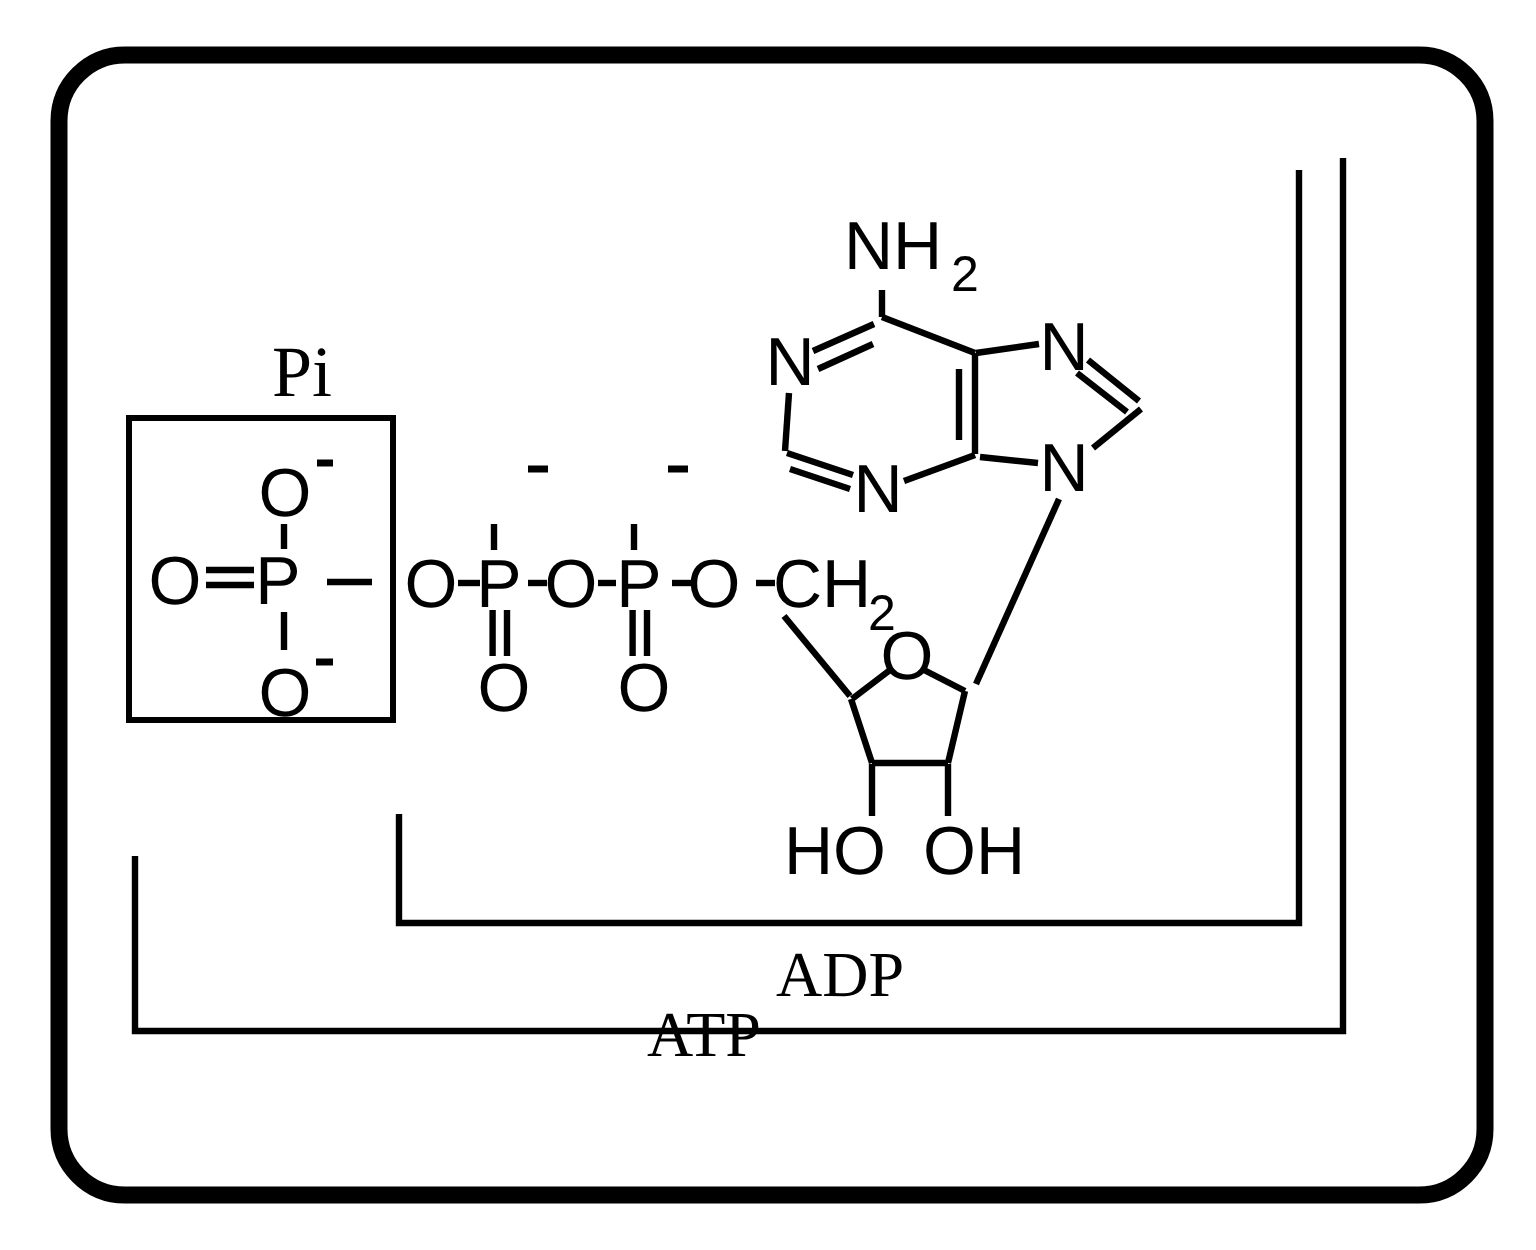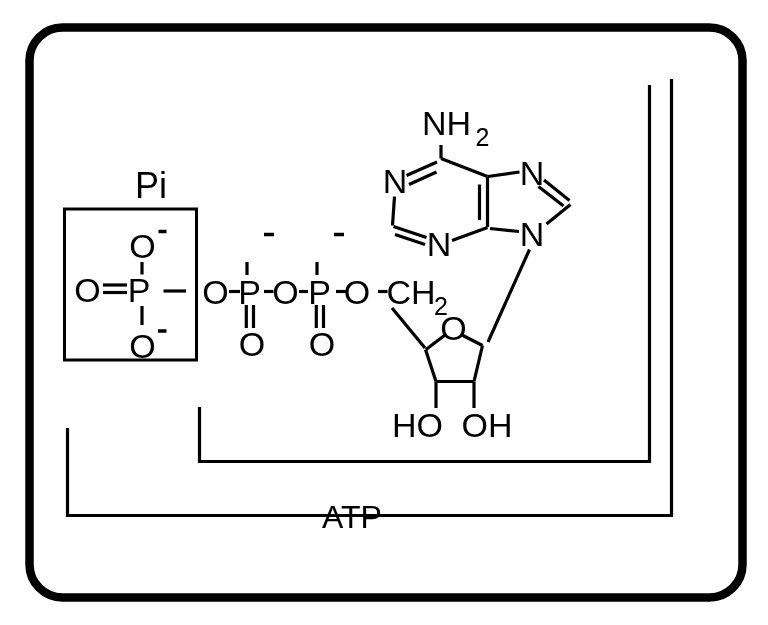--- a/index.html
+++ b/index.html
@@ -1,20 +1,20 @@
 <!DOCTYPE html>
 <html><head>
 <meta charset="utf-8">
 <style>
   html,body{margin:0;padding:0;background:#ffffff;}
   .stage{position:relative;width:768px;height:625px;background:#ffffff;overflow:hidden;
          font-family:"Liberation Sans",sans-serif;}
   .stage svg{position:absolute;left:0;top:0;}
   .fig-label{position:absolute;transform:translate(-50%,-50%);color:#000;
-             white-space:nowrap;line-height:1;font-family:Liberation Sans, sans-serif;}
+             white-space:nowrap;line-height:1;font-family:Liberation Serif, serif;}
   .pi-lab{left:151px;top:186px;font-size:36px;}
   .adp-lab{left:420px;top:487px;font-size:32px;}
   .atp-lab{left:352px;top:517px;font-size:32px;}
 </style>
 </head>
 <body>
 
 <div class="stage">
   <svg id="diagram" width="768" height="625" viewBox="0 0 768 625">
       <rect x="29.5" y="27.5" width="713" height="570" rx="33" fill="none" stroke="#000000" stroke-width="8.5"></rect>
@@ -82,14 +82,15 @@
       <text x="417.5" y="437.24" text-anchor="middle" font-size="34" fill="#000000" font-family="&quot;Liberation Sans&quot;, sans-serif">HO</text>
       <text x="487" y="437.24" text-anchor="middle" font-size="34" fill="#000000" font-family="&quot;Liberation Sans&quot;, sans-serif">OH</text>
       <text x="446.5" y="134.74" text-anchor="middle" font-size="34" fill="#000000" font-family="&quot;Liberation Sans&quot;, sans-serif">NH</text>
       <text x="482.5" y="145.5" text-anchor="middle" font-size="25" fill="#000000" font-family="&quot;Liberation Sans&quot;, sans-serif">2</text>
       <text x="395" y="192.74" text-anchor="middle" font-size="34" fill="#000000" font-family="&quot;Liberation Sans&quot;, sans-serif">N</text>
       <text x="439" y="256.24" text-anchor="middle" font-size="34" fill="#000000" font-family="&quot;Liberation Sans&quot;, sans-serif">N</text>
       <text x="532" y="185.24" text-anchor="middle" font-size="34" fill="#000000" font-family="&quot;Liberation Sans&quot;, sans-serif">N</text>
       <text x="532" y="245.74" text-anchor="middle" font-size="34" fill="#000000" font-family="&quot;Liberation Sans&quot;, sans-serif">N</text>
     </svg>
   <span class="fig-label pi-lab">Pi</span>
+  <span class="fig-label adp-lab">ADP</span>
   <span class="fig-label atp-lab">ATP</span>
 </div>
 
 </body></html>

